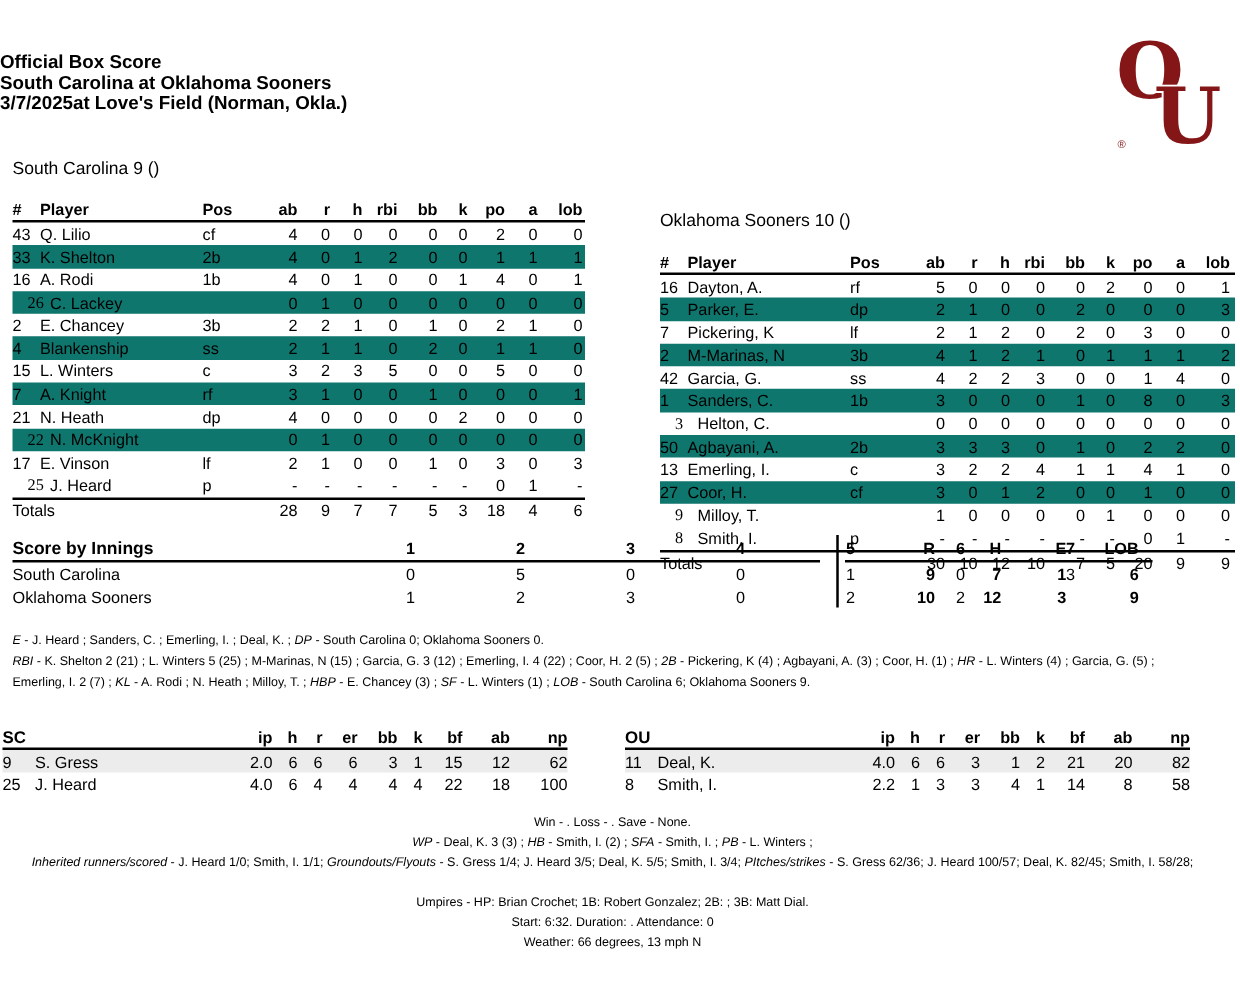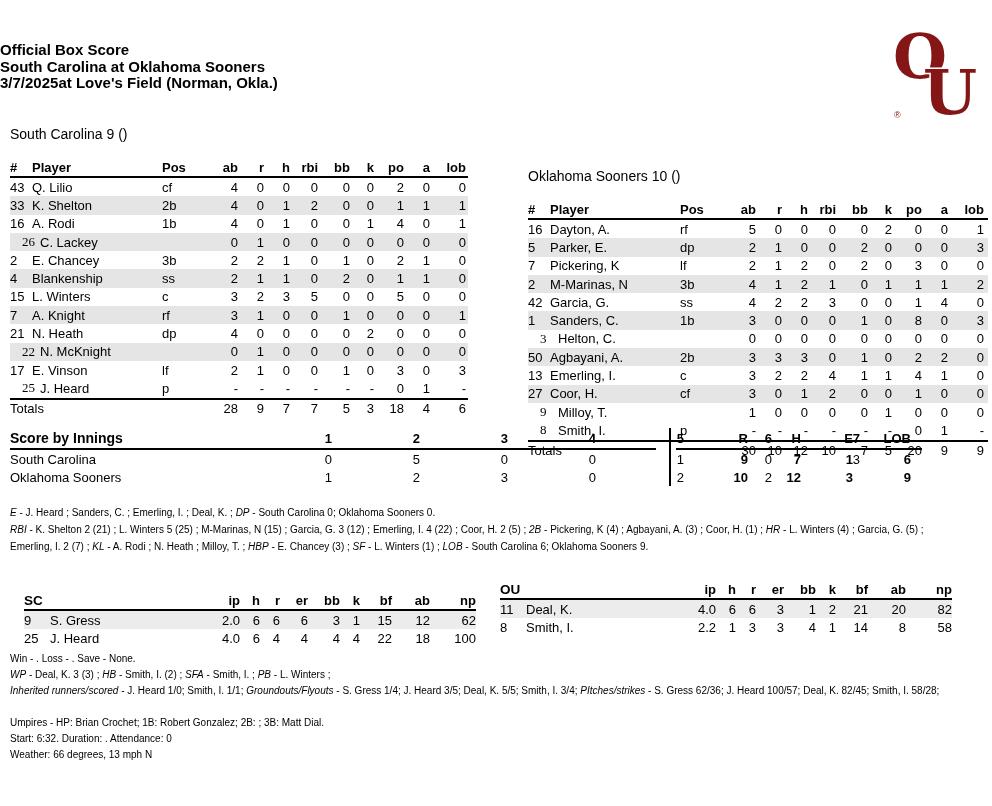--- a/index.html
+++ b/index.html
@@ -14,52 +14,52 @@
   .logo { position:absolute; top:26px; left:893px; width:84px; height:94px; }
   
   .team { position:absolute; top:126px; }
   .team.t0 { left:10px; width:458px; }
   .team.t1 { left:528px; width:460px;margin-top:42px; }
   .team-name { font-weight:normal; font-size:14px; height:17px; margin-bottom:15px; }
   .brow { display:grid; grid-template-columns:22px 130px 48px 28px 26px 26px 28px 32px 24px 30px 26px 36px;
     align-items:center; height:18.3px; font-size:13px; }
   .brow .cn { text-align:right; }
   .brow.bhead { font-weight:bold; height:20px; border-bottom:2px solid #000; }
-  .brow.shaded { background:#e5e5e5; }
+  .brow.shaded { background:#0f766e; }
   .brow.btotals { border-top:2px solid #000; height:20px; }
   .brow .c0, .brow .c1, .brow .c-span { white-space:nowrap; }
   .brow.sub .c0 { padding-left:12px;font-family:Liberation Serif, serif; }
   .brow.sub .c1 { padding-left:8px; }
   
   .innings { position:absolute; top:428px; left:10px; display:flex; align-items:stretch; }
   .inn-left { width:646px; }
   .inn-right { width:246px; }
   .irow { display:grid; grid-template-columns:234px repeat(7,52px); height:18px; align-items:center; font-size:13px;gap:36px; }
   .srow { display:grid; grid-template-columns:72px 53px 52px 58px; height:18px; align-items:center; font-size:13px; font-weight:bold; }
   .irow.ihead, .srow.ihead { height:22px; font-weight:bold; border-bottom:2px solid #000; }
   .irow.ihead .c-team { font-size:14px; }
   .icell { text-align:right; }
   .inn-div { width:2px; background:#000; margin-left:13px; margin-right:5px; }
   
   .notes { position:absolute; top:504px; left:10px; width:958px; }
   .notes p, .footer p { font-size:10px; line-height:17px; }
   i.lbl { font-style:italic; }
   
   .pitch { position:absolute; top:580px; }
-  .pitch.p0 { left:24px; width:452px;margin-top:11px; }
+  .pitch.p0 { left:2px; width:452px; }
   .pitch.p1 { left:500px; width:452px; }
   .prow { display:grid; grid-template-columns:26px 150px 40px 20px 20px 28px 32px 20px 32px 38px 46px;
     height:18px; align-items:center; font-size:13px; }
   .prow .cn { text-align:right; }
   .prow.phead { font-weight:bold; height:20px; border-bottom:2px solid #000; }
   .prow.shaded { background:#ececec; }
   .pteam { grid-column:1 / 3; font-size:13.5px; }
   
   .footer { position:absolute; top:651px; left:10px; width:960px; }
-  .footer p { line-height:16px; }
+  .footer p { line-height:16px;text-align:center; }
   .fgap { height:16px; }
 </style>
 </head>
 <body>
 
 <div class="page">
 
   <div class="header-block">
     <div>Official Box Score</div>
     <div>South Carolina at Oklahoma Sooners</div>

